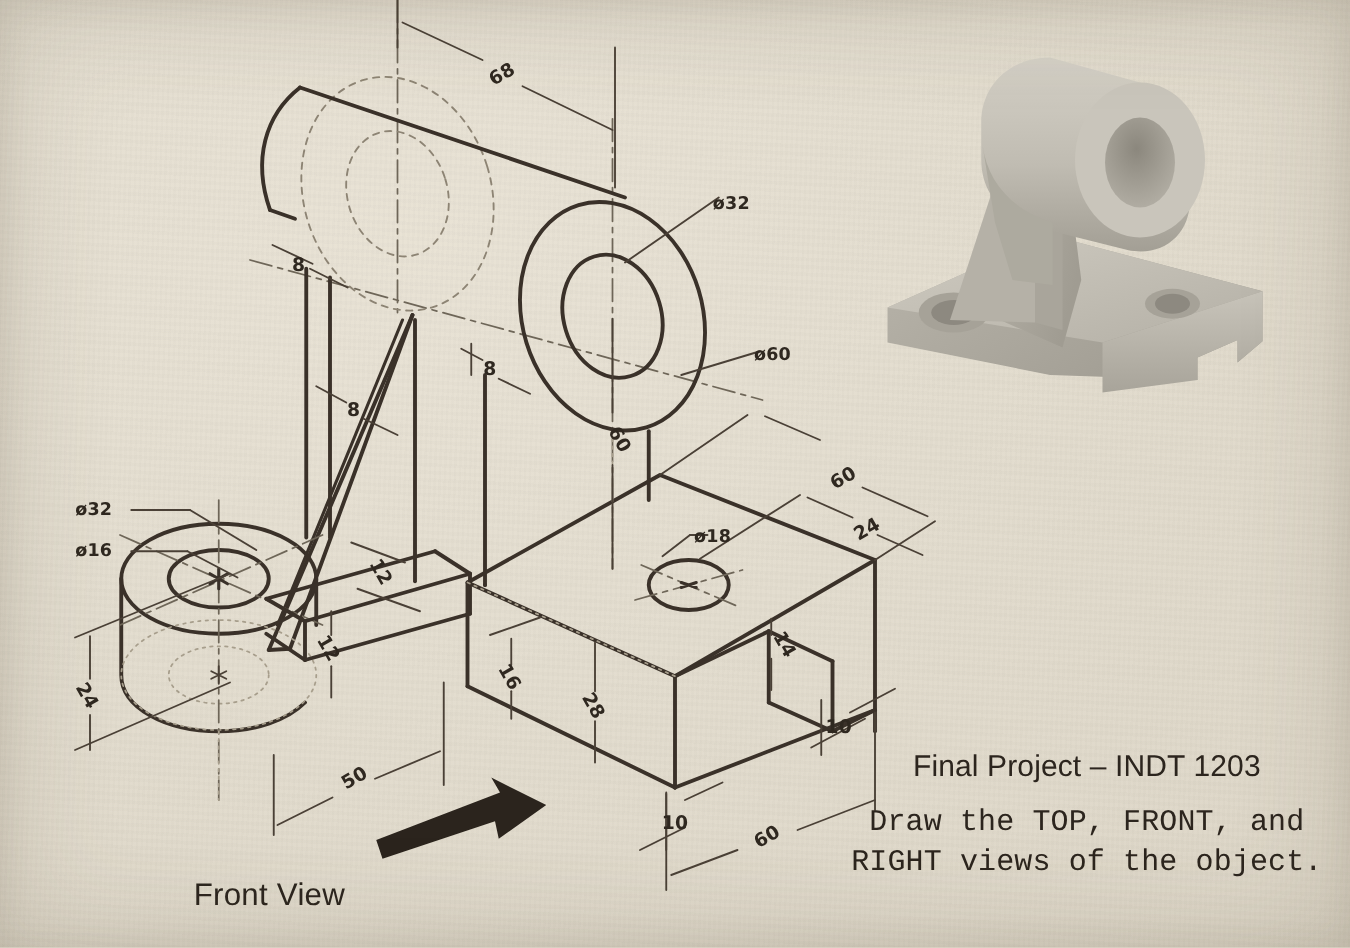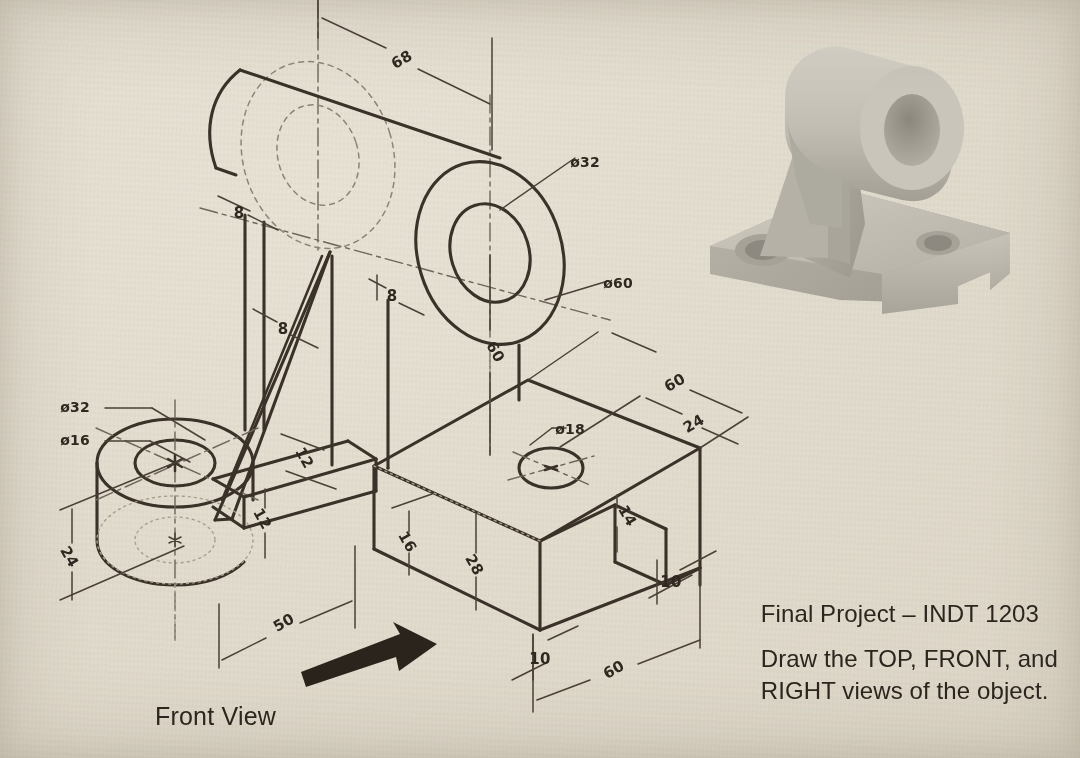--- a/index.html
+++ b/index.html
@@ -40,26 +40,26 @@
   }
   .dimtxt.sm{font-size:14px;}
   .arrowbig{fill:#2b241d;}
   .frontview{
     position:absolute;
     font-family:"Liberation Sans", sans-serif;
     font-size:25px;color:#2c251e;letter-spacing:0.2px;
   }
   .note{
     position:absolute;right:22px;
-    text-align:left;
+    text-align:center;
     color:#2c251e;
     font-family:"Liberation Sans", sans-serif;
   }
   .note .l1{font-size:24px;letter-spacing:0.1px;margin-bottom:15px;white-space:nowrap;}
-  .note .l2{font-size:24px;letter-spacing:0.1px;line-height:1.34;white-space:nowrap;}
+  .note .l2{font-size:24px;letter-spacing:0.1px;line-height:1.34;white-space:nowrap;font-family:Liberation Mono, monospace;}
   .note .upd{font-size:11px;font-weight:700;margin-top:5px;letter-spacing:0.1px;}
   .render{position:absolute;left:690px;top:28px;width:330px;height:295px;}
 </style>
 </head>
 <body>
 
 <div id="stage">
   <div class="paper"></div>
 
   <svg class="draw" viewBox="0 0 1080 758">

